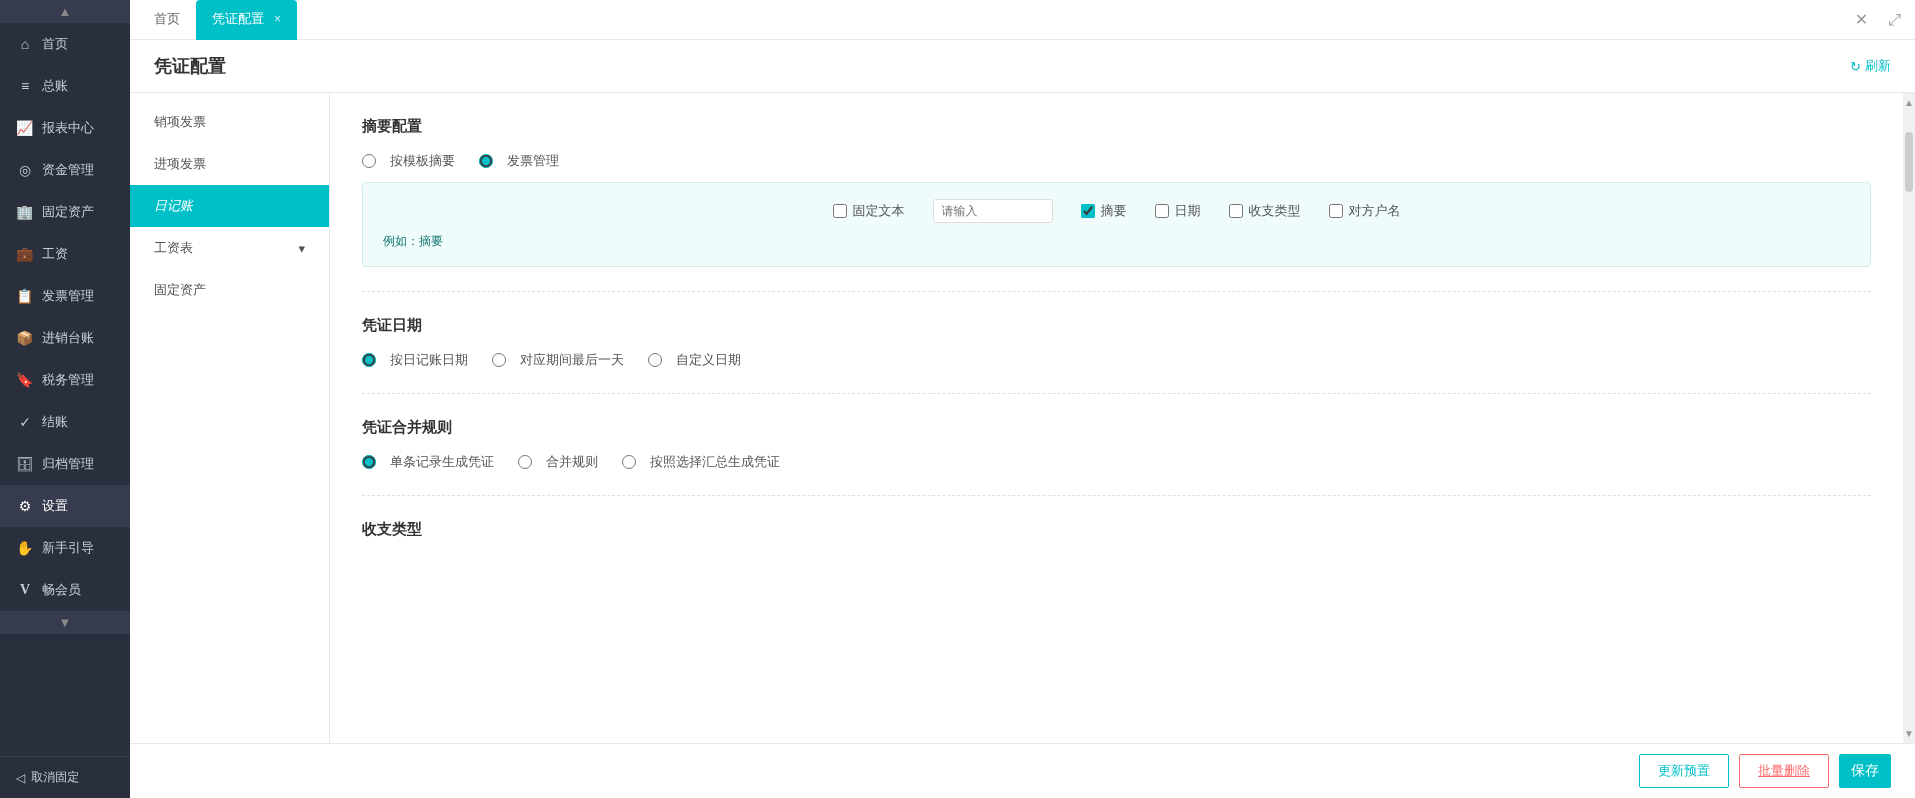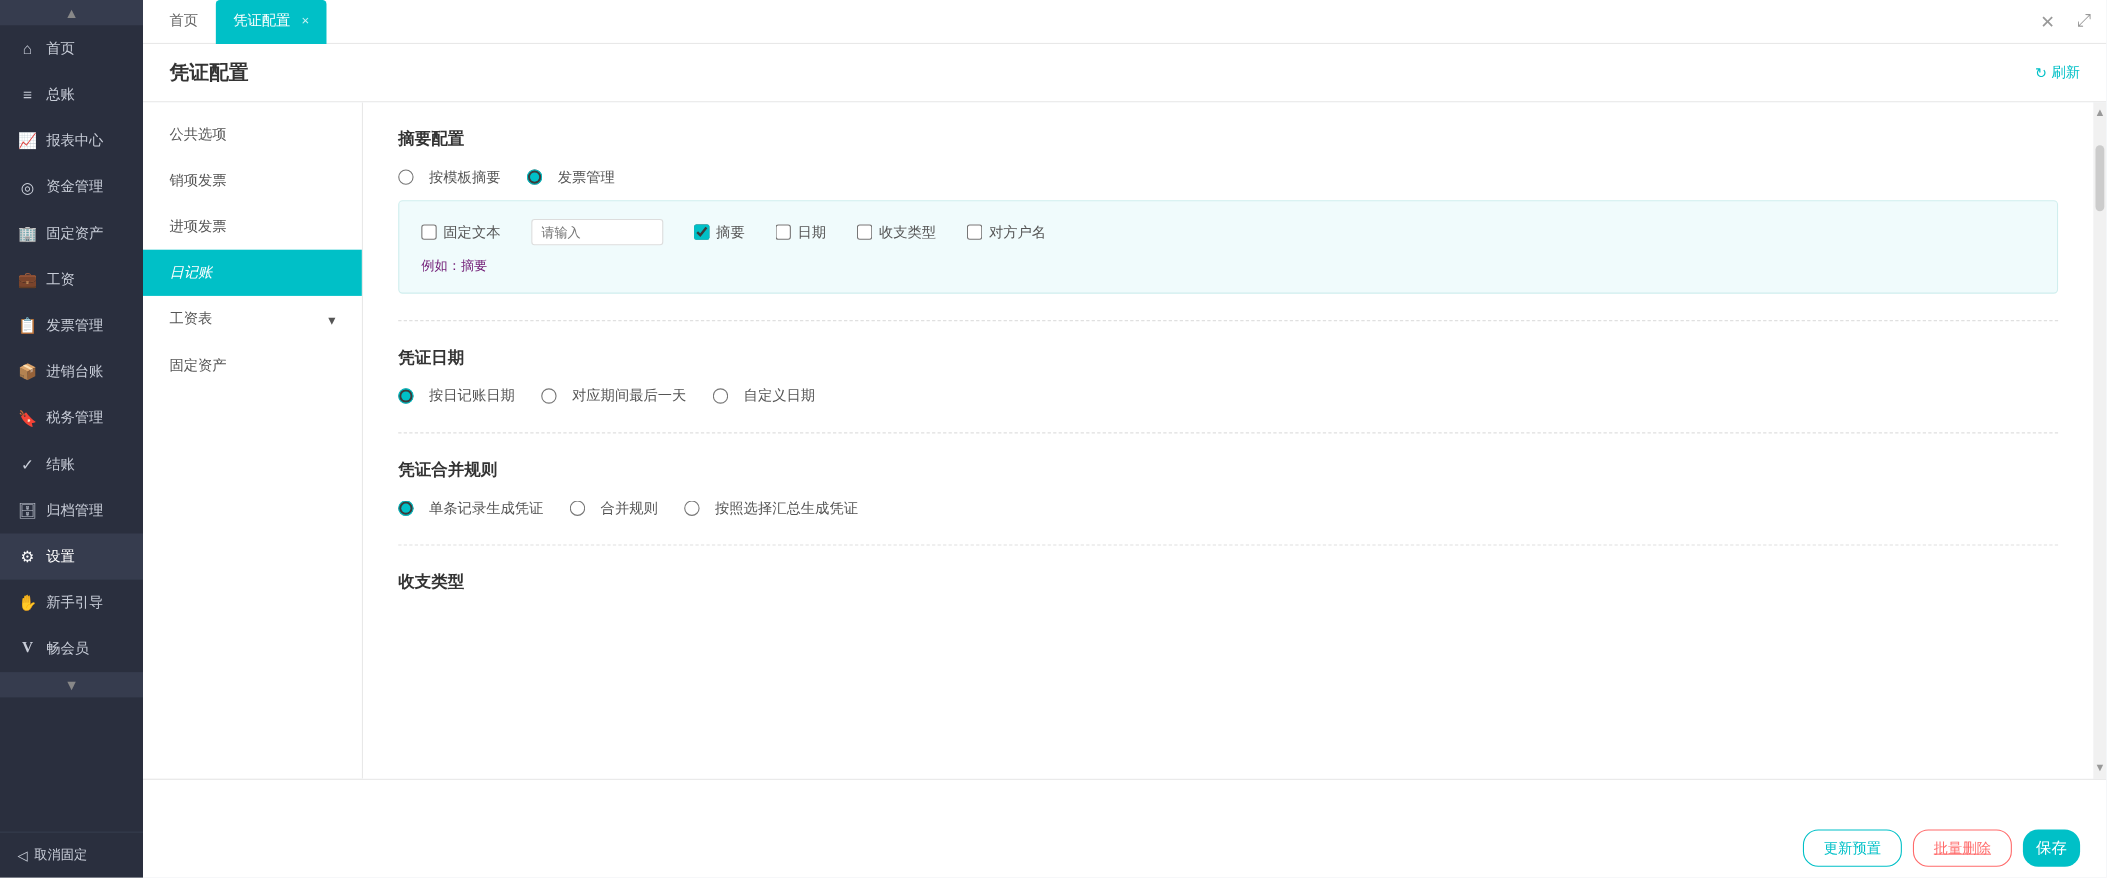--- a/index.html
+++ b/index.html
@@ -220,20 +220,21 @@
       border: 1px solid #d0eeee;
       border-radius: 4px;
       padding: 16px 20px;
       margin-top: 12px;
     }
     .summary-row {
       display: flex;
       align-items: center;
       gap: 28px;
       flex-wrap: wrap;
+      justify-content: center;
     }
     .checkbox-item {
       display: flex;
       align-items: center;
       gap: 6px;
       cursor: pointer;
       color: #555;
     }
     .checkbox-item input[type="checkbox"] {
       accent-color: #00c0c7;
@@ -243,43 +244,42 @@
     .text-input {
       border: 1px solid #ddd;
       border-radius: 3px;
       padding: 4px 8px;
       font-size: 12px;
       color: #999;
       width: 120px;
       outline: none;
     }
     .example-text {
-      color: #701a75;
+      color: #0f766e;
       font-size: 12px;
       margin-top: 10px;
     }
 
     
     .bottom-bar {
       background: #fff;
       border-top: 1px solid #e8e8e8;
       padding: 10px 24px;
       display: flex;
       align-items: center;
       justify-content: flex-end;
       gap: 10px;
       flex-shrink: 0;
     }
     .btn {
       padding: 7px 18px;
-      border-radius: 14px;
+      border-radius: 2px;
       border: none;
       cursor: pointer;
       font-size: 13px;
-      margin-top: 35px;
     }
     .btn-outline-primary {
       background: #fff;
       border: 1px solid #00c0c7;
       color: #00c0c7;
     }
     .btn-outline-danger {
       background: #fff;
       border: 1px solid #ff6b6b;
       color: #ff6b6b;
@@ -406,23 +406,20 @@
       <h1 class="page-title">凭证配置</h1>
       <button class="refresh-btn">
         <span>↻</span>
         <span>刷新</span>
       </button>
     </div>
 
     <div class="content-wrapper">
 
       <div class="left-menu">
-        <div class="left-menu-item">
-          <span>公共选项</span>
-        </div>
         <div class="left-menu-item">
           <span>销项发票</span>
         </div>
         <div class="left-menu-item">
           <span>进项发票</span>
         </div>
         <div class="left-menu-item active">
           <span>日记账</span>
         </div>
         <div class="left-menu-item">

